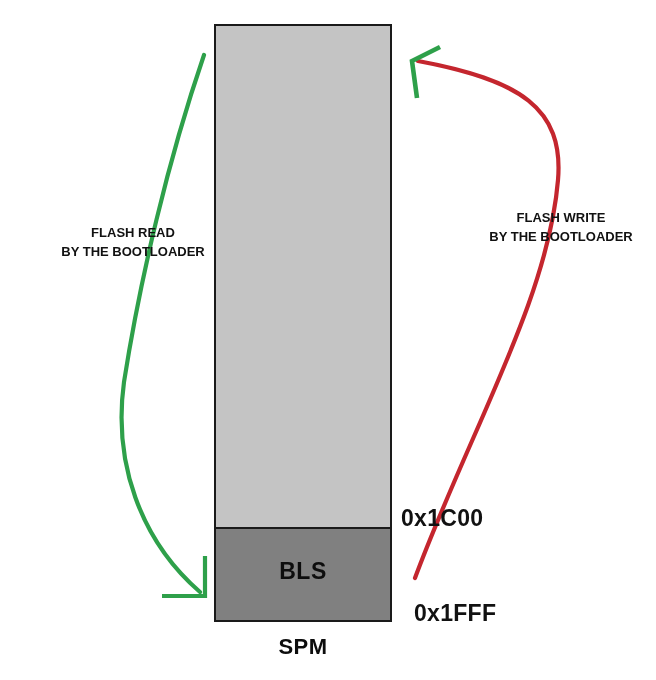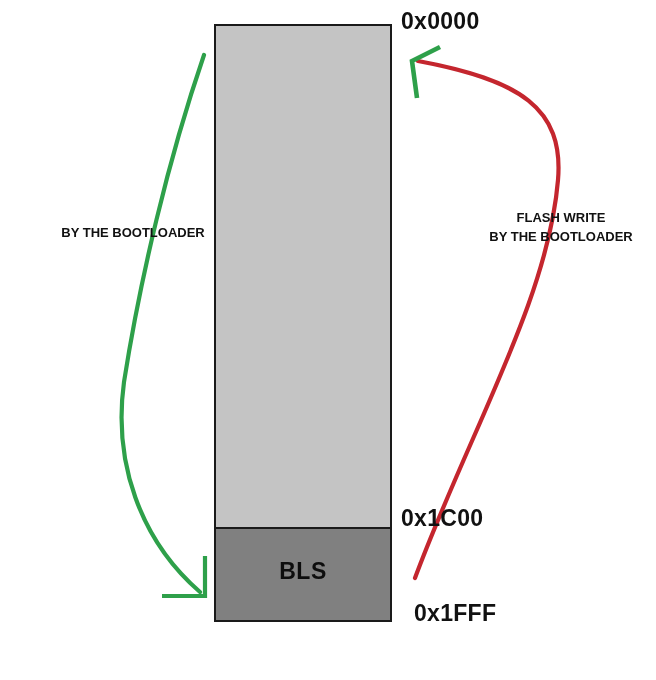--- a/index.html
+++ b/index.html
@@ -122,26 +122,27 @@
     <path d="M 440 47 L 412 61 L 417 98" fill="none" stroke="#2ea04a" stroke-width="4.6" stroke-linecap="butt" stroke-linejoin="miter"></path>
   </svg>
 
   <div class="mem-block">
     <div class="mem-seg-app"></div>
     <div class="mem-seg-bls">
       <span class="bls-label">BLS</span>
     </div>
   </div>
 
-  <div class="addr-label" id="addr-top">0x0000</div>
   <div class="addr-label" id="addr-bls">0x1C00</div>
   <div class="addr-label" id="addr-bottom">0x1FFF</div>
 
+  <div class="spm-label">SPM</div>
 
   <div class="flow-caption" id="caption-read">
+    <div>FLASH READ</div>
     <div>BY THE BOOTLOADER</div>
   </div>
 
   <div class="flow-caption" id="caption-write">
     <div>FLASH WRITE</div>
     <div>BY THE BOOTLOADER</div>
   </div>
 
 </div>
 

